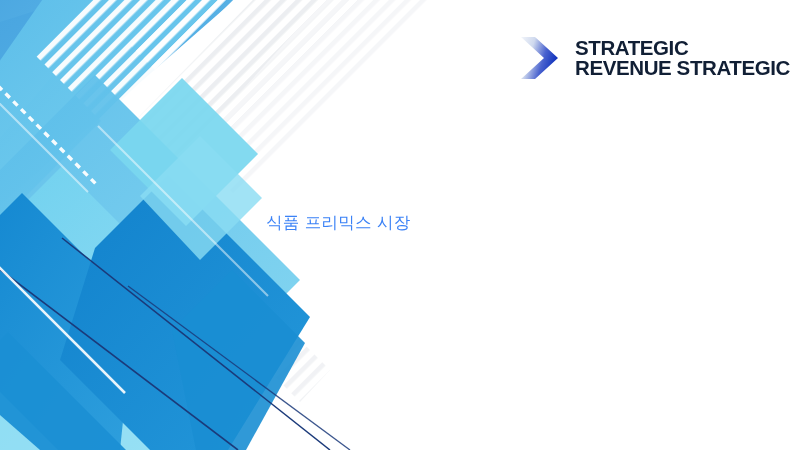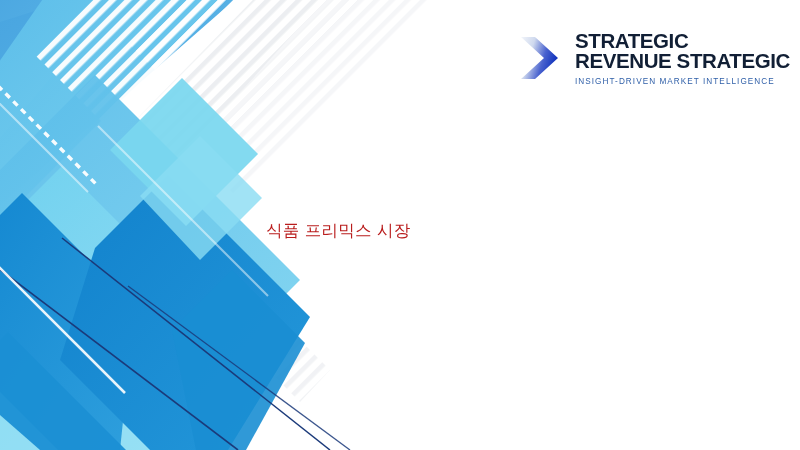--- a/index.html
+++ b/index.html
@@ -52,24 +52,24 @@
     font-size:8.2px;
     font-weight:normal;
     letter-spacing:1.05px;
     color:#2f5fa8;
     white-space:nowrap;
   }
 
   
   #title {
     position:absolute;
-    left:266px; top:220px;
+    left:266px; top:212px;
     font-family:"DejaVu Sans", sans-serif;
     font-size:16.5px;
-    color:#b91c1c;
+    color:#3b82f6;
     letter-spacing:0.2px;
     white-space:nowrap;
   }
 
   
   #email {
     position:absolute;
     left:330px; top:396px;
     font-family:"DejaVu Sans", sans-serif;
     font-size:17px;
@@ -188,20 +188,19 @@
           <stop offset="35%" stop-color="#cfd9ee"></stop>
           <stop offset="70%" stop-color="#4a63cf"></stop>
           <stop offset="100%" stop-color="#1435bd"></stop>
         </linearGradient>
       </defs>
       <path d="M3 5 L26 26 L3 47 L17 47 L40 26 L17 5 Z" fill="url(#gChev)"></path>
     </svg>
     <div id="logo-text">
       <div class="logo-line">STRATEGIC</div>
       <div class="logo-line">REVENUE STRATEGIC</div>
-      <div id="logo-tagline">INSIGHT-DRIVEN MARKET INTELLIGENCE</div>
     </div>
   </div>
 
   <div id="title">식품 프리믹스 시장</div>
 
 
 </div>
 
 </body></html>

